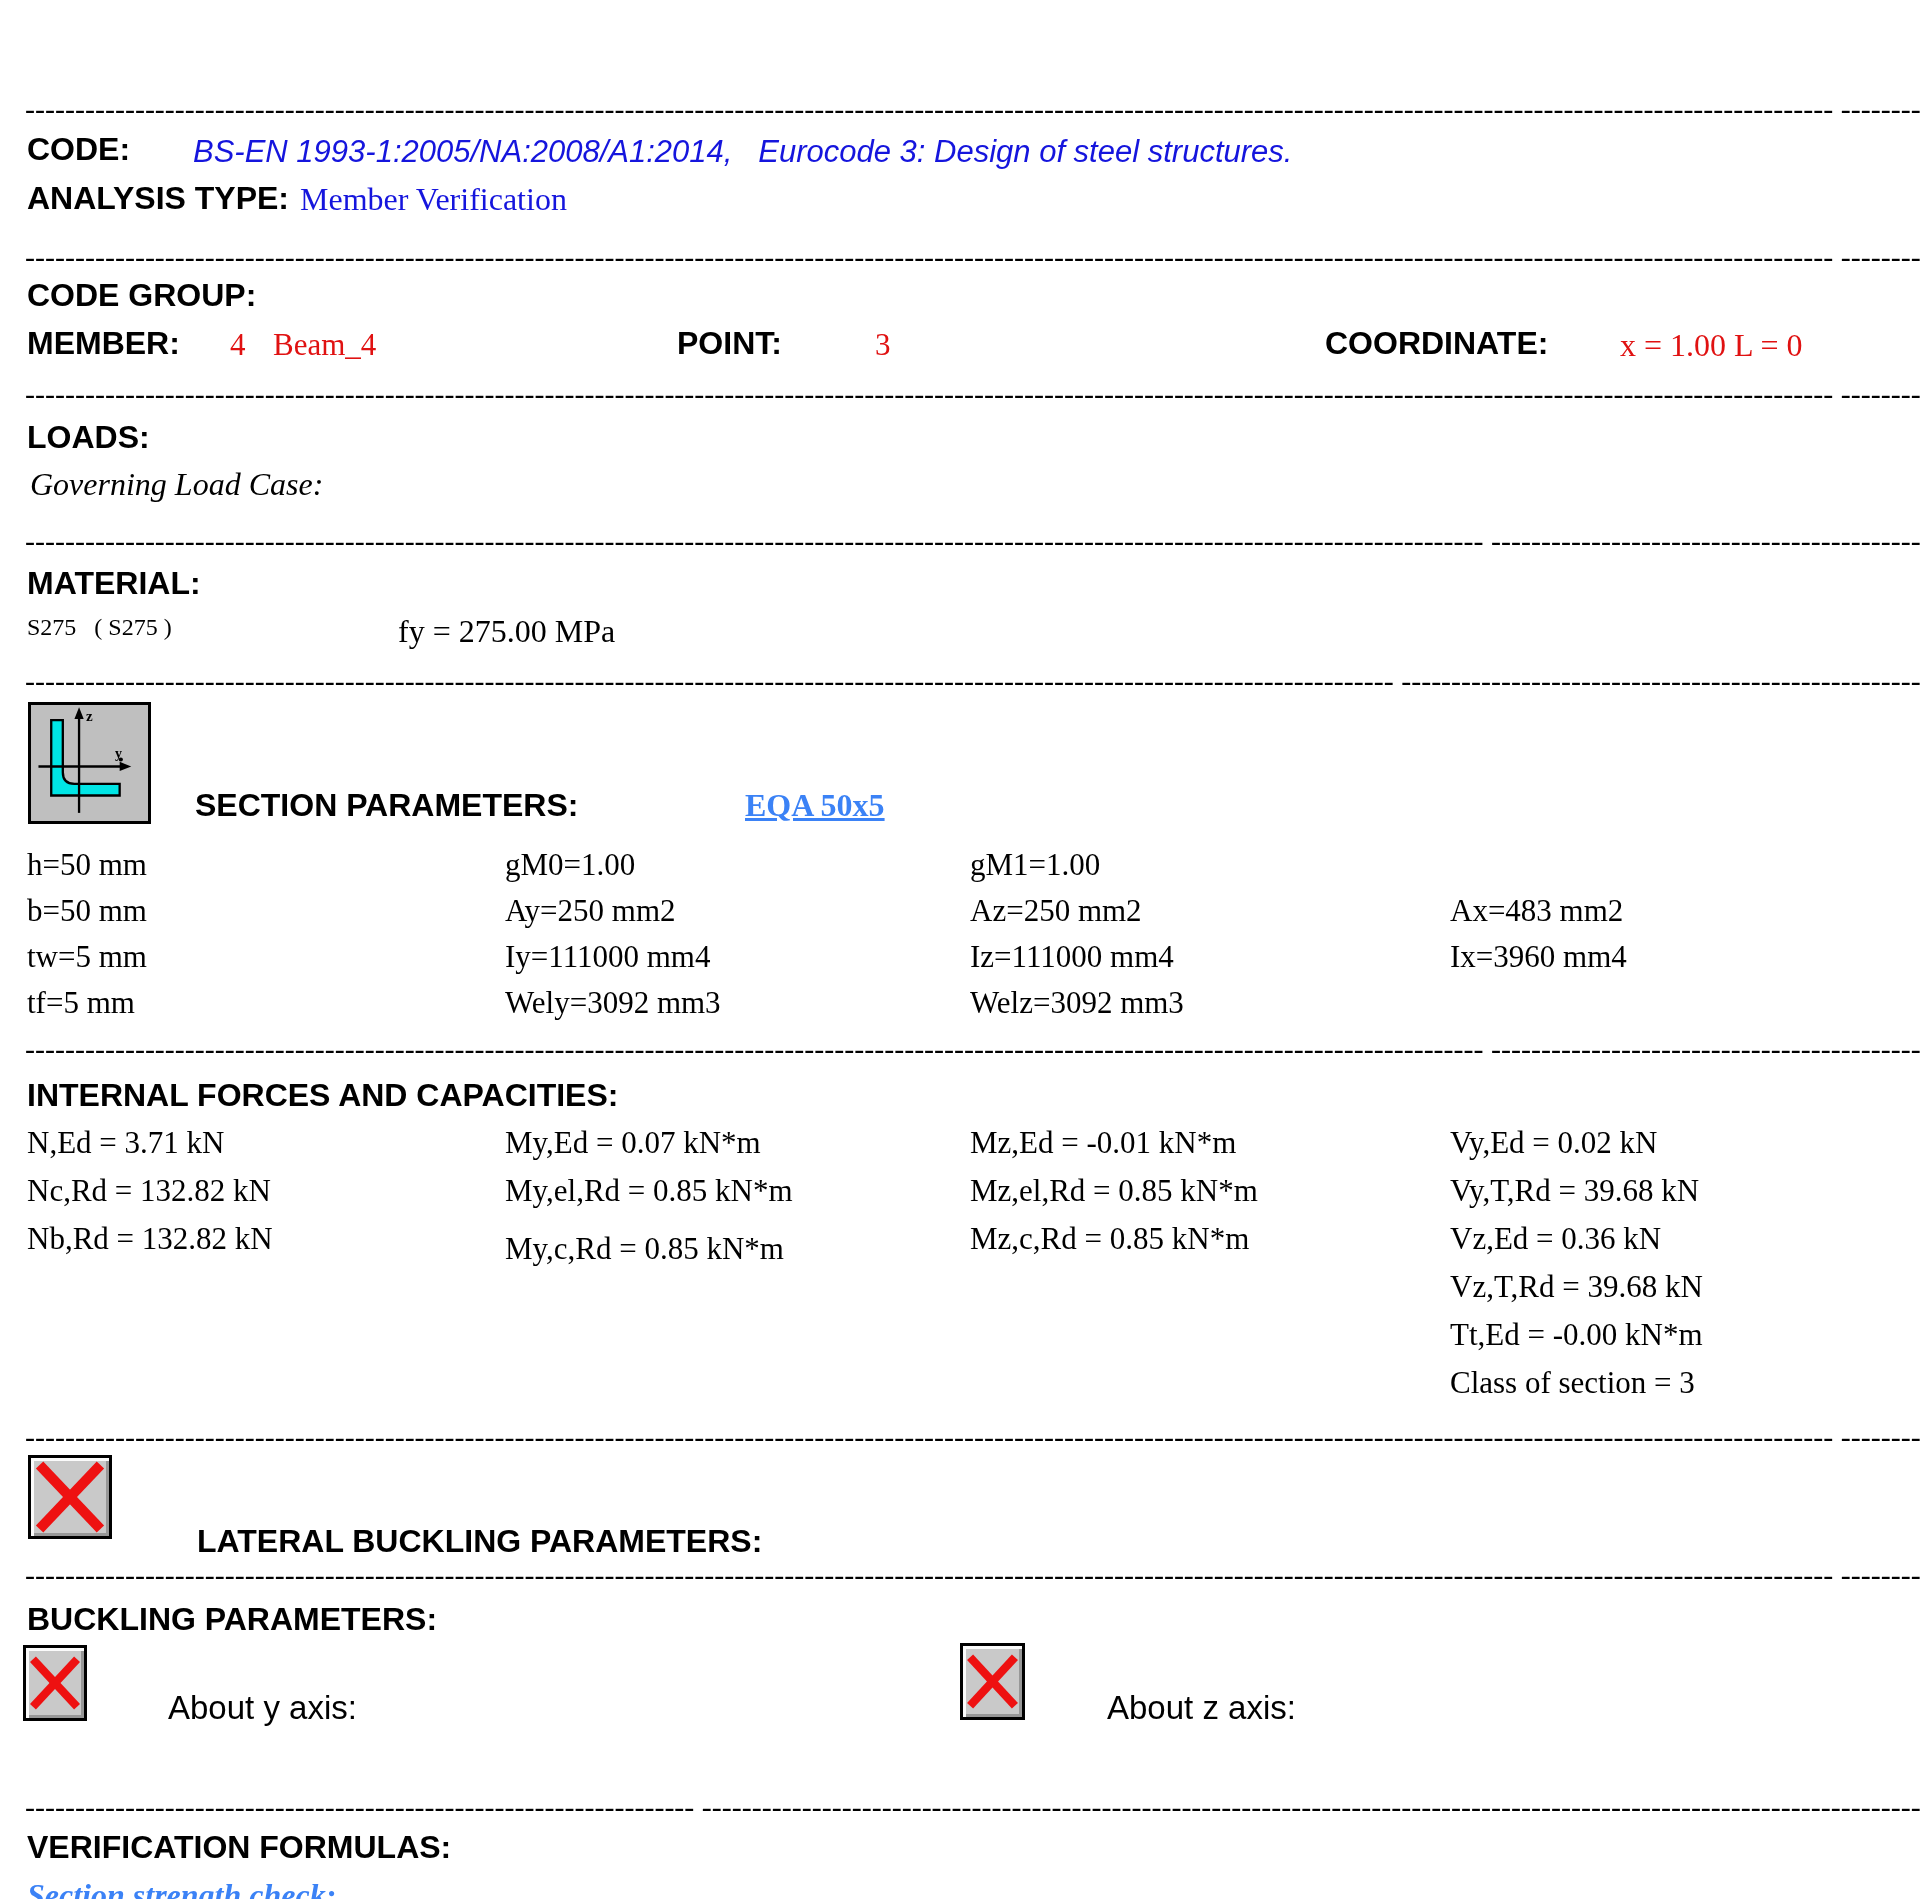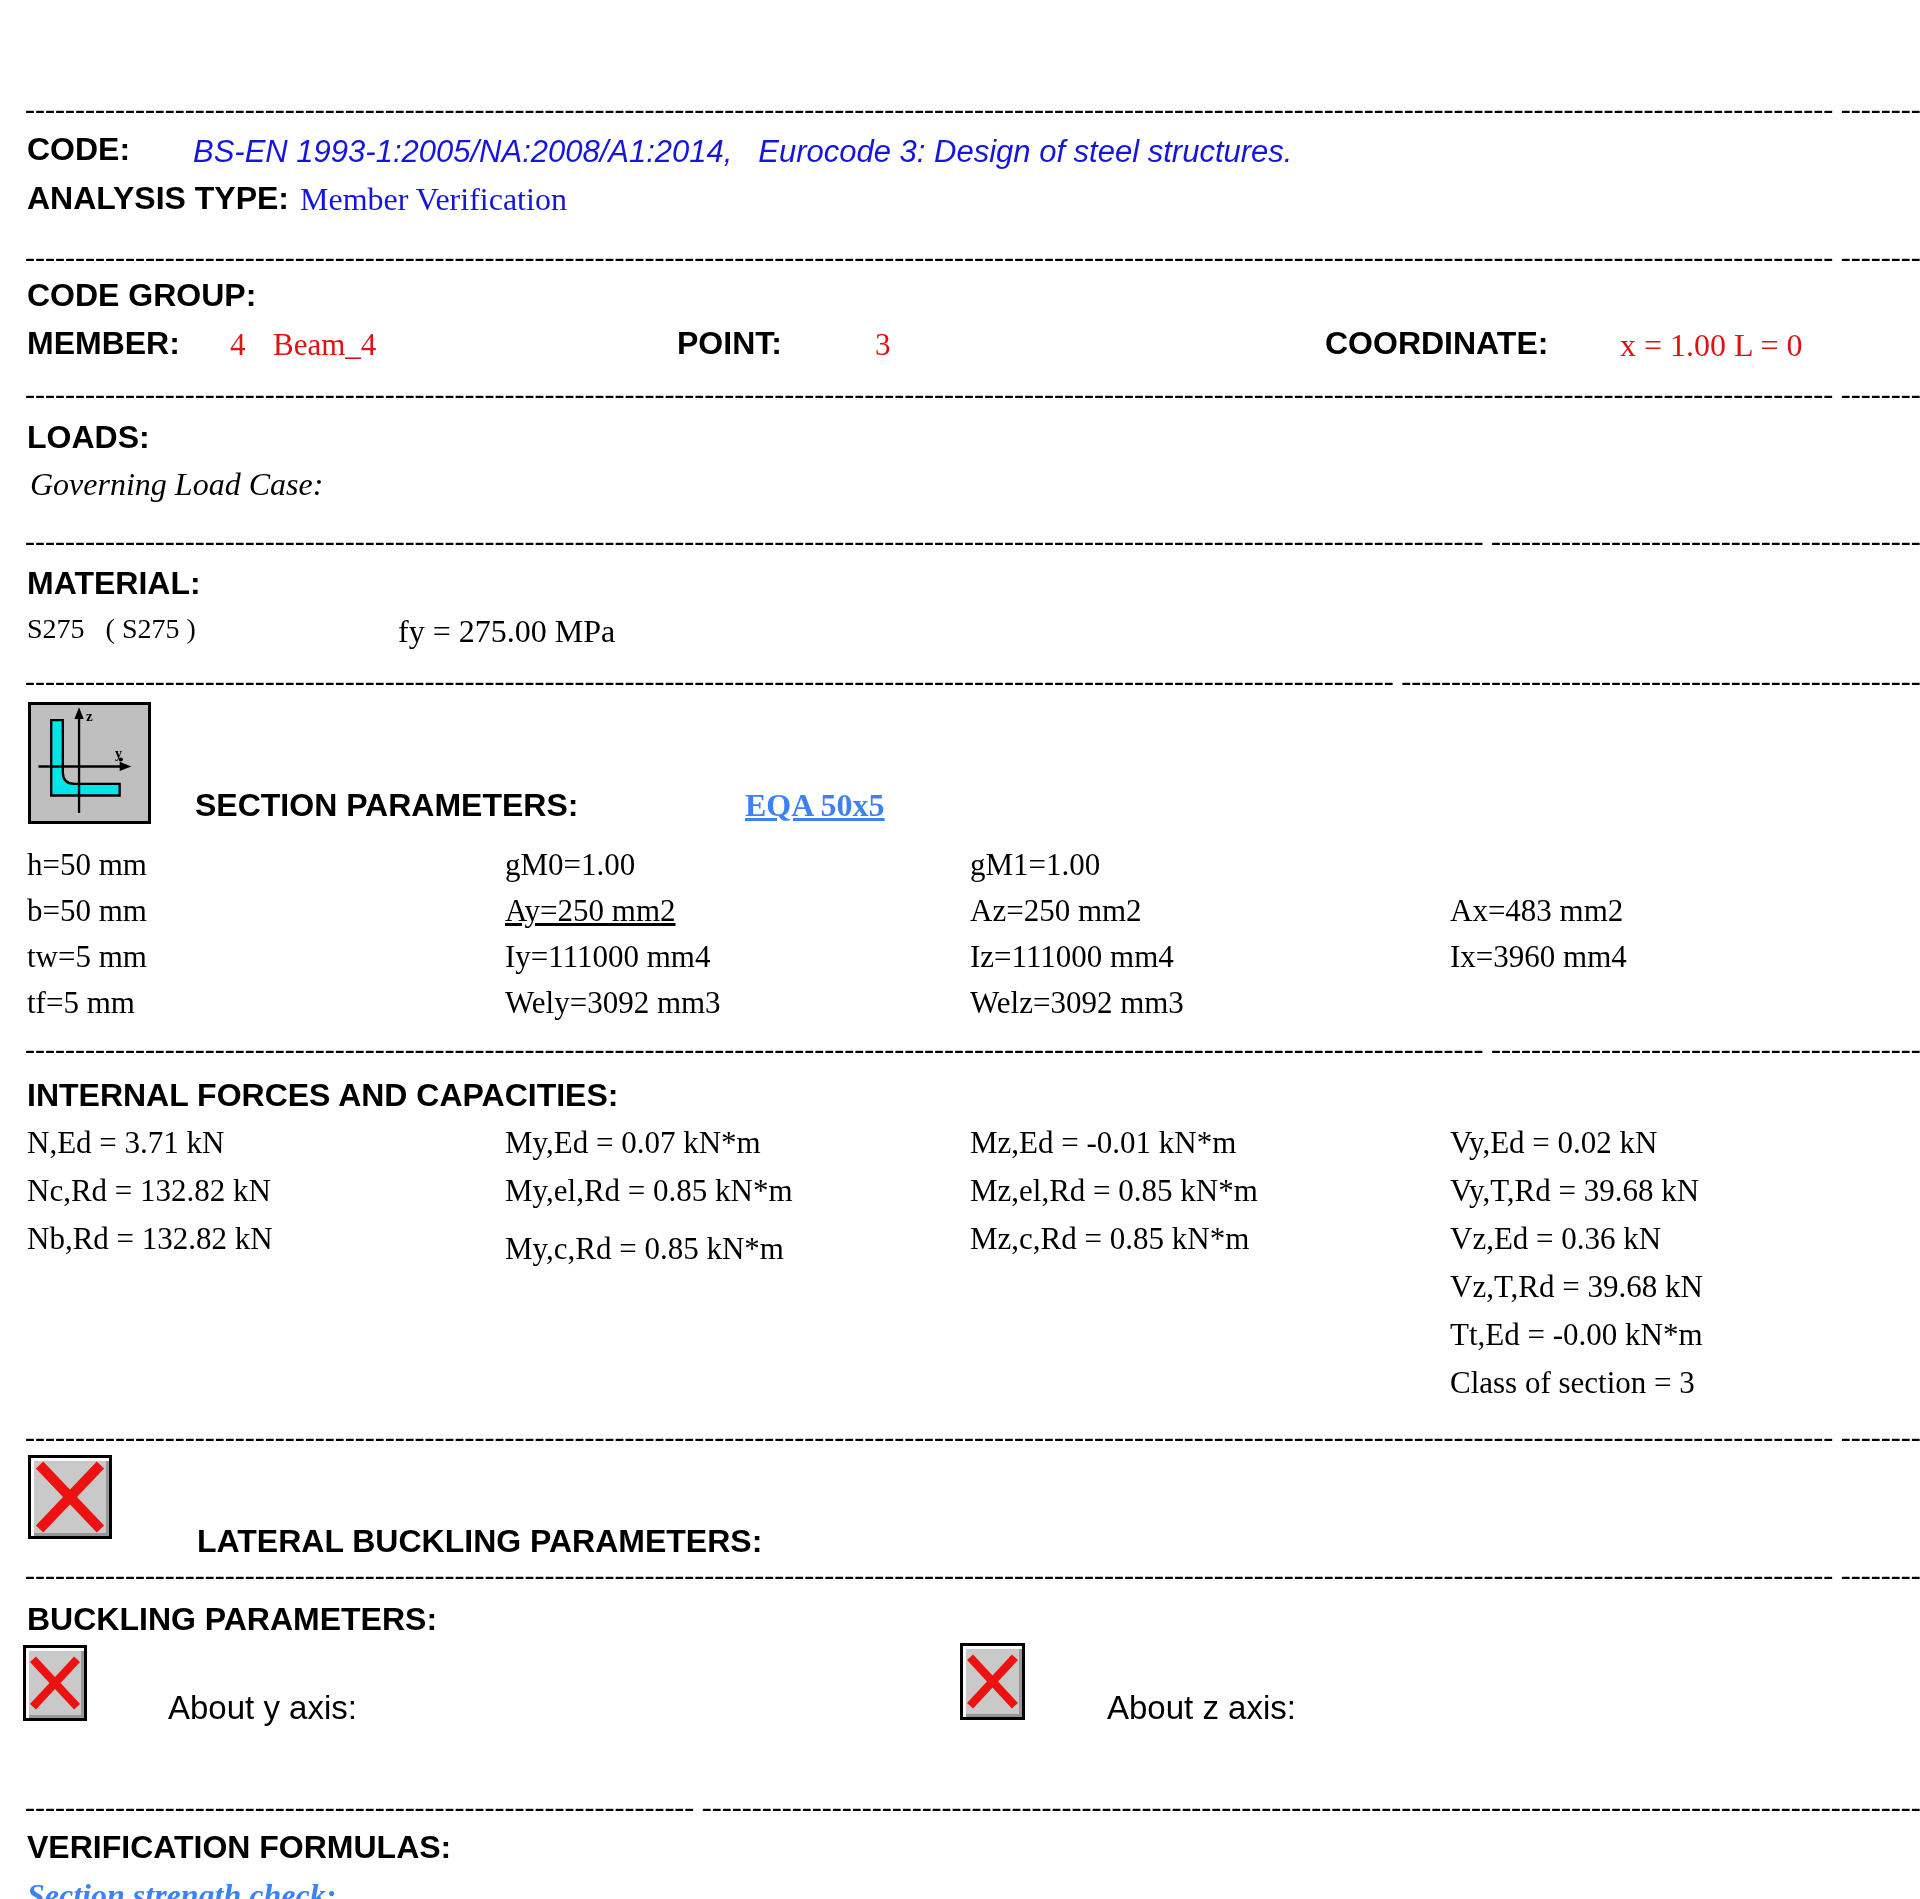--- a/index.html
+++ b/index.html
@@ -52,21 +52,21 @@
   <div class="v red" style="left:1620px;top:328px;font-size:32px;">x = 1.00 L = 0</div>
 
   <div class="sep" style="top:377px;">------------------------------------------------------------------------------------------------------------------------------------------------------------------------------------- ------------------------------</div>
 
   <div class="h" style="left:27px;top:420px;">LOADS:</div>
   <div class="vi" style="left:30px;top:467px;">Governing Load Case:</div>
 
   <div class="sep" style="top:524px;">-------------------------------------------------------------------------------------------------------------------------------------------------- ------------------------------------------------------------</div>
 
   <div class="h" style="left:27px;top:566px;">MATERIAL:</div>
-  <div class="v" style="left:27px;top:614px;font-size:28px;">S275   ( S275 )</div>
+  <div class="v" style="left:27px;top:614px;font-size:24px;">S275   ( S275 )</div>
   <div class="v" style="left:398px;top:614px;font-size:32px;">fy = 275.00 MPa</div>
 
   <div class="sep" style="top:664px;">----------------------------------------------------------------------------------------------------------------------------------------- ----------------------------------------------------------------------</div>
 
   <div class="section-icon">
     <svg viewBox="0 0 100 100" width="117" height="116">
       <path d="M17,13 H27 V58 Q27,68 37,68 H76 V78 H17 Z" fill="#00e5e5" stroke="#000" stroke-width="2"></path>
       <line x1="41" y1="8" x2="41" y2="93" stroke="#000" stroke-width="2"></line>
       <polygon points="41,2 37,12 45,12" fill="#000"></polygon>
       <text x="47" y="14" font-family="Liberation Serif, serif" font-size="13" font-weight="bold">z</text>
@@ -77,21 +77,21 @@
     </svg>
   </div>
 
   <div class="h" style="left:195px;top:788px;">SECTION PARAMETERS:</div>
   <div class="vb" style="left:745px;top:788px;">EQA 50x5</div>
 
   <div class="v" style="left:27px;top:848px;">h=50 mm</div>
   <div class="v" style="left:505px;top:848px;">gM0=1.00</div>
   <div class="v" style="left:970px;top:848px;">gM1=1.00</div>
   <div class="v" style="left:27px;top:894px;">b=50 mm</div>
-  <div class="v" style="left:505px;top:894px;text-decoration:underline;">Ay=250 mm2</div>
+  <div class="v" style="left:505px;top:894px;">Ay=250 mm2</div>
   <div class="v" style="left:970px;top:894px;">Az=250 mm2</div>
   <div class="v" style="left:1450px;top:894px;">Ax=483 mm2</div>
   <div class="v" style="left:27px;top:940px;">tw=5 mm</div>
   <div class="v" style="left:505px;top:940px;">Iy=111000 mm4</div>
   <div class="v" style="left:970px;top:940px;">Iz=111000 mm4</div>
   <div class="v" style="left:1450px;top:940px;">Ix=3960 mm4</div>
   <div class="v" style="left:27px;top:986px;">tf=5 mm</div>
   <div class="v" style="left:505px;top:986px;">Wely=3092 mm3</div>
   <div class="v" style="left:970px;top:986px;">Welz=3092 mm3</div>
 

